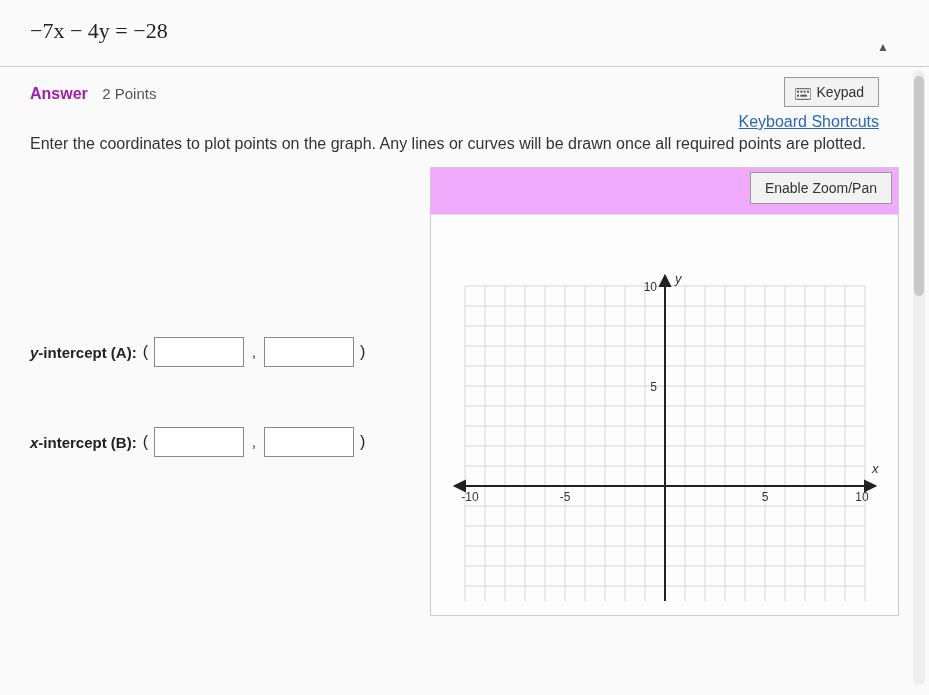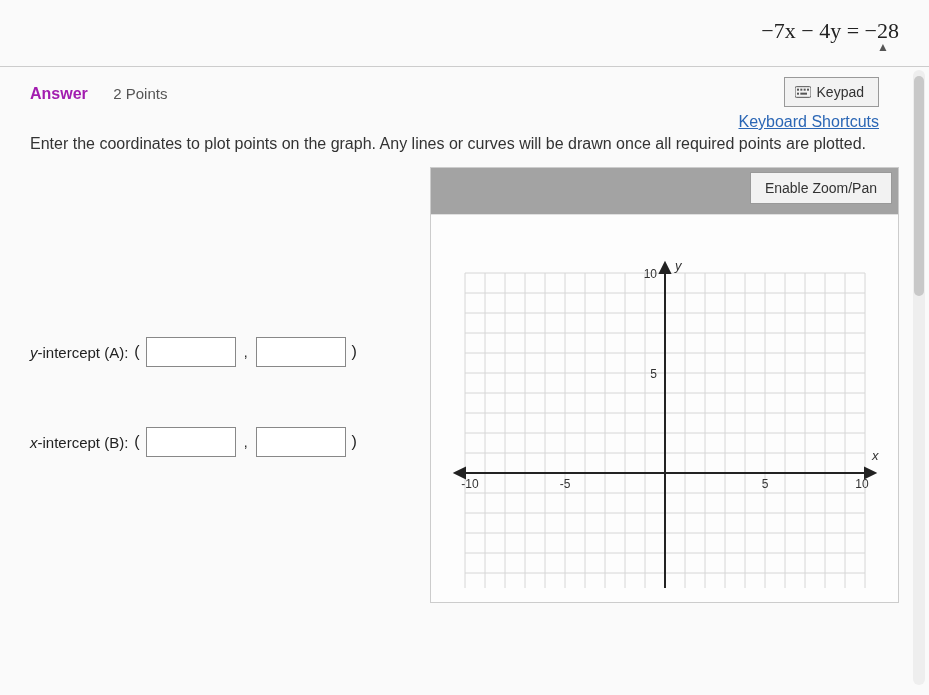--- a/index.html
+++ b/index.html
@@ -12,21 +12,21 @@
     color: #333;
   }
   .page {
     background: #fafafa;
     width: 100%;
     height: 100%;
     padding: 0 30px;
     position: relative;
   }
   .equation {
-    text-align: right;
+    text-align: left;
     font-family: "Times New Roman", serif;
     font-size: 22px;
     padding: 18px 0 22px;
     color: #222;
   }
   .collapse-icon {
     position: absolute;
     right: 40px;
     top: 40px;
     font-size: 12px;
@@ -42,37 +42,37 @@
     position: relative;
   }
   .answer-label {
     font-weight: bold;
     font-size: 16px;
     color: #a21caf;
   }
   .points-label {
     font-size: 15px;
     color: #555;
-    margin-left: 21px;
+    margin-left: 10px;
   }
   .right-stack {
     position: absolute;
     right: 20px;
     top: 10px;
     text-align: right;
   }
   .keypad-btn {
     border: 1px solid #999;
     background: #f2f2f2;
     padding: 6px 14px 6px 10px;
     font-size: 14px;
     color: #333;
     cursor: pointer;
     display: inline-flex;
-    align-items: center;
+    align-items: flex-end;
     gap: 6px;
   }
   .keypad-btn svg { width: 16px; height: 12px; }
   .shortcuts-link {
     font-size: 16px;
     color: #2a66b5;
     text-decoration: underline;
     margin-top: 6px;
     display: block;
     cursor: pointer;
@@ -95,21 +95,21 @@
   }
   .intercept-row {
     display: flex;
     align-items: center;
     gap: 6px;
     margin-bottom: 60px;
     font-size: 15px;
     font-style: italic;
     color: #222;
   }
-  .intercept-row .lbl { font-style: normal; }
+  .intercept-row .lbl { font-style: normal; font-weight: bold; }
   .intercept-row .var { font-style: italic; }
   .coord-input {
     width: 90px;
     height: 30px;
     border: 1px solid #888;
     background: #fff;
     font-size: 15px;
     text-align: center;
     padding: 0 4px;
   }
@@ -119,22 +119,22 @@
     flex: 1;
     border: 1px solid #ccc;
     background: #fdfdfd;
     padding: 10px;
     position: relative;
   }
   .graph-toolbar {
     text-align: right;
     padding: 4px 6px 10px;
     border-bottom: 1px solid #e0e0e0;
-    margin: -10px -10px 13px -10px;
-    background: #a3a3a3;
+    margin: -10px -10px 26px -10px;
+    background: #f0abfc;
   }
   .zoom-btn {
     border: 1px solid #999;
     background: #f2f2f2;
     padding: 7px 14px;
     font-size: 14px;
     color: #333;
     cursor: pointer;
   }
   .grid-wrap {

